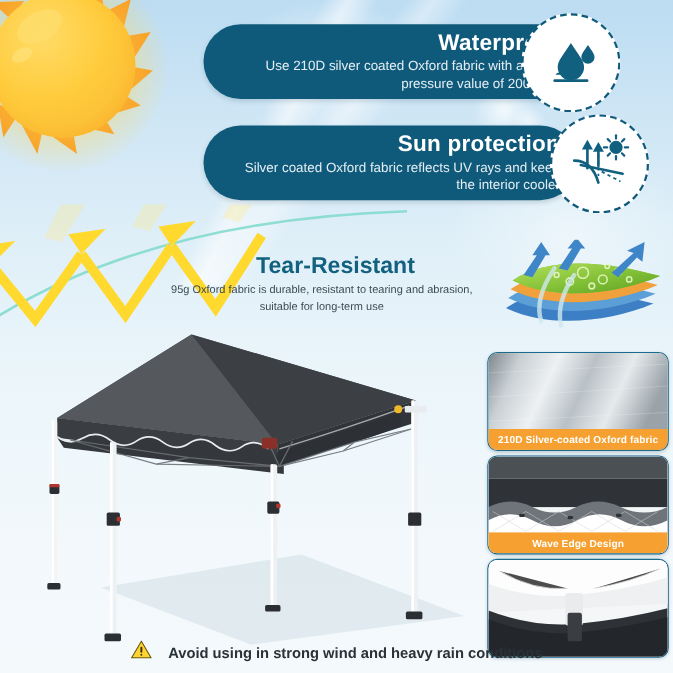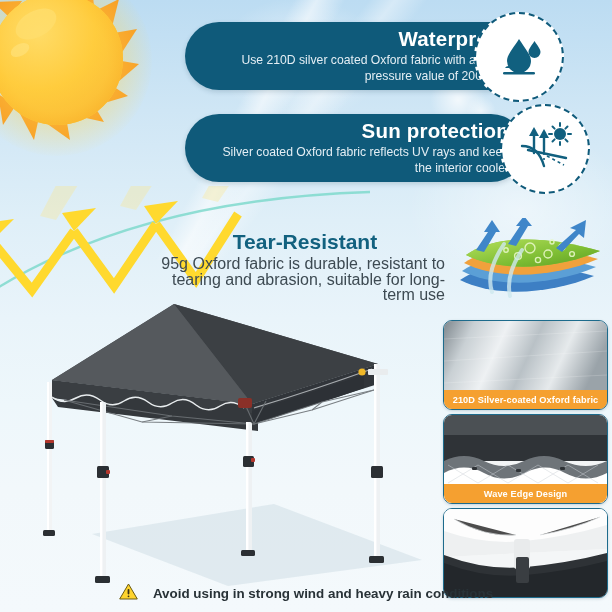--- a/index.html
+++ b/index.html
@@ -46,22 +46,22 @@
 
   
   .badge{position:absolute;border-radius:50%;background:#ffffff;
     border:2px dashed #0f5a7a;display:flex;align-items:center;justify-content:center;}
   #badge-waterproof{left:474px;top:12px;width:86px;height:86px;}
   #badge-sun{left:500px;top:104px;width:86px;height:86px;}
 
   
   #tear-title{position:absolute;left:165px;top:230px;width:280px;text-align:center;
     color:#12617f;font-size:21px;font-weight:bold;}
-  #tear-desc{position:absolute;left:140px;top:256px;width:305px;text-align:right;
-    color:#3d4a52;font-size:16px;line-height:15.5px;}
+  #tear-desc{position:absolute;left:140px;top:256px;width:305px;text-align:center;
+    color:#3d4a52;font-size:10px;line-height:15.5px;}
   #fabric-layers{left:452px;top:218px;width:150px;height:88px;}
 
   
   #canopy{left:22px;top:298px;width:410px;height:290px;}
 
   
   .card{position:absolute;left:443px;width:163px;height:88px;border-radius:9px;
     border:1.4px solid #1d6b8c;overflow:hidden;background:#dfe3e6;
     box-shadow:0 1px 3px rgba(30,70,95,.22);}
   #card-fabric{top:320px;}

